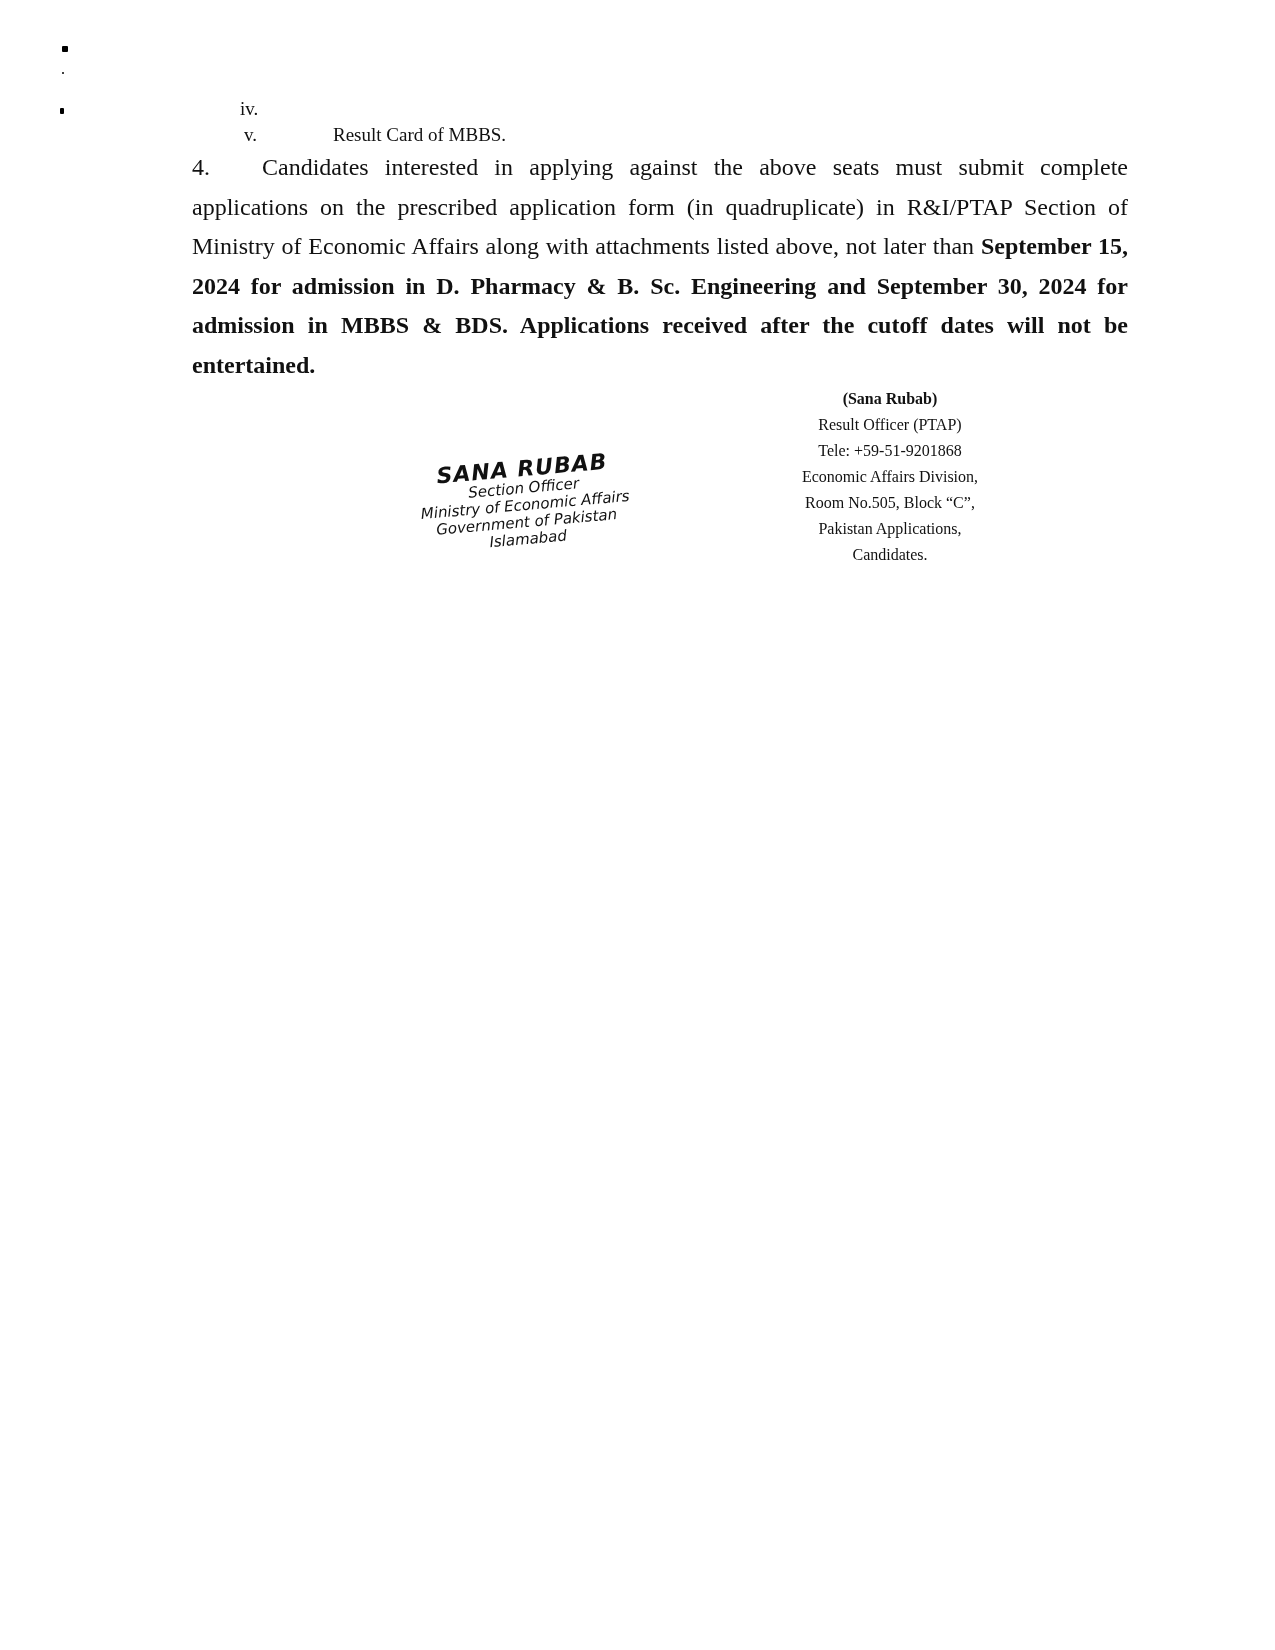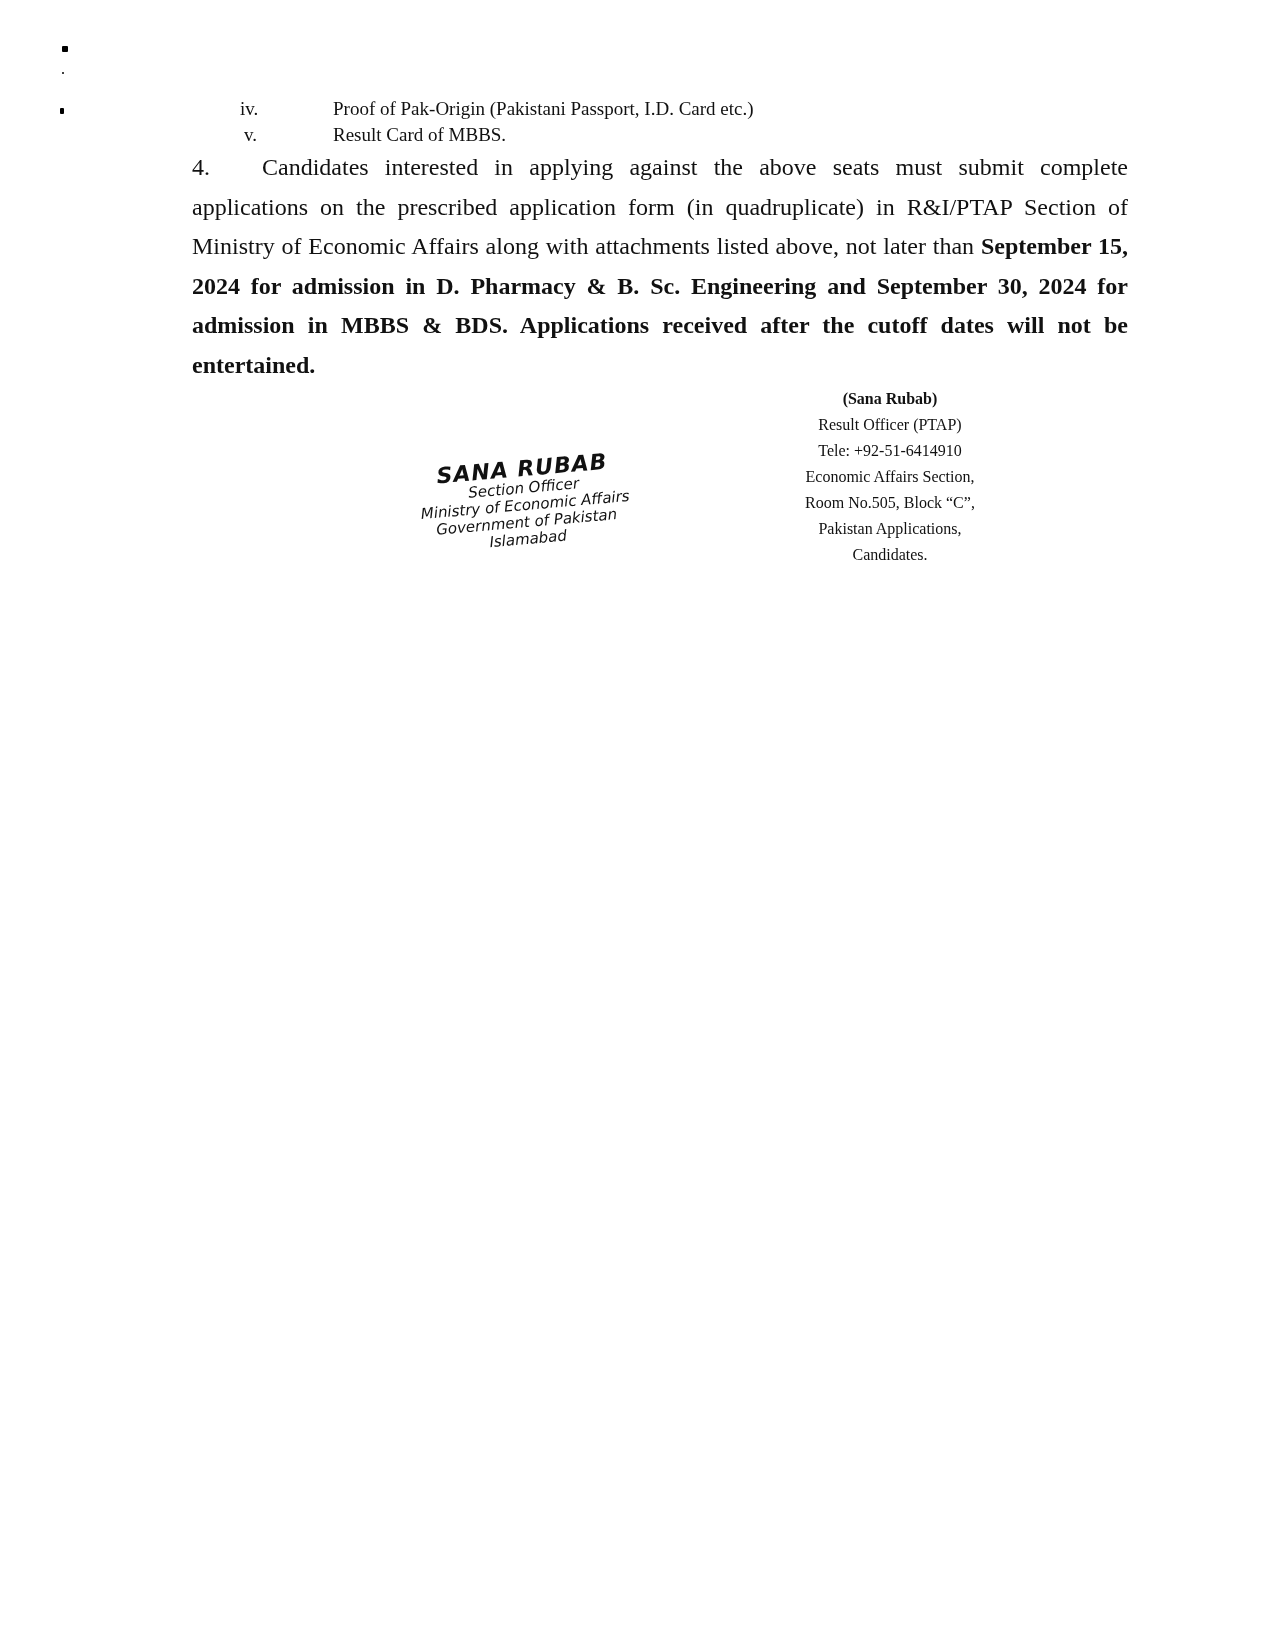--- a/index.html
+++ b/index.html
@@ -25,21 +25,20 @@
   </style>
 </head>
 <body>
 
 <div class="speck" style="left:62px;top:46px;width:6px;height:6px;border-radius:1px;"></div>
 <div class="speck" style="left:62px;top:72px;width:2px;height:2px;"></div>
 <div class="speck" style="left:60px;top:108px;width:4px;height:6px;border-radius:1px;"></div>
 
 <div class="list-line abs" style="top:96px;left:0;width:1275px;height:26px;">
   <span class="list-num">iv.</span>
-  <span class="list-text">Proof of Pak-Origin (Pakistani Passport, I.D. Card etc.)</span>
 </div>
 <div class="list-line abs" style="top:122px;left:0;width:1275px;height:26px;">
   <span class="list-num" style="left:244px;">v.</span>
   <span class="list-text">Result Card of MBBS.</span>
 </div>
 
 <div class="para" style="top:148px;">
   <span class="num">4.</span><span>Candidates interested in applying against the above seats must submit complete applications on the prescribed application form (in quadruplicate) in R&amp;I/PTAP Section of Ministry of Economic Affairs along with attachments listed above, not later than </span><b>September 15, 2024 for admission in D. Pharmacy &amp; B. Sc. Engineering and September 30, 2024 for admission in MBBS &amp; BDS. Applications received after the cutoff dates will not be entertained.</b>
 </div>
 
@@ -47,18 +46,18 @@
   <div class="s-name">SANA RUBAB</div>
   <div class="s-line">Section Officer</div>
   <div class="s-line">Ministry of Economic Affairs</div>
   <div class="s-line">Government of Pakistan</div>
   <div class="s-line">Islamabad</div>
 </div>
 
 <div class="sig" style="top:386px;">
   <div class="name">(Sana Rubab)</div>
   <div>Result Officer (PTAP)</div>
-  <div>Tele: +92-51-6414910</div>
-  <div>Economic Affairs Section,</div>
+  <div>Tele: +59-51-9201868</div>
+  <div>Economic Affairs Division,</div>
   <div>Room No.505, Block “C”,</div>
   <div>Pakistan Applications,</div>
   <div>Candidates.</div>
 </div>
 
 </body></html>

